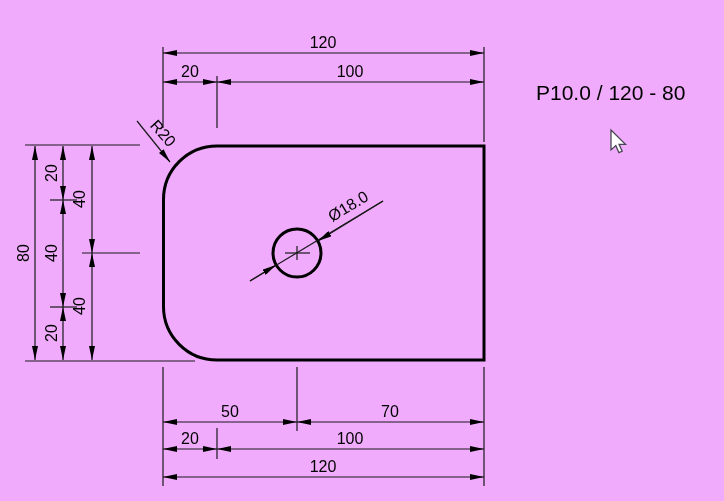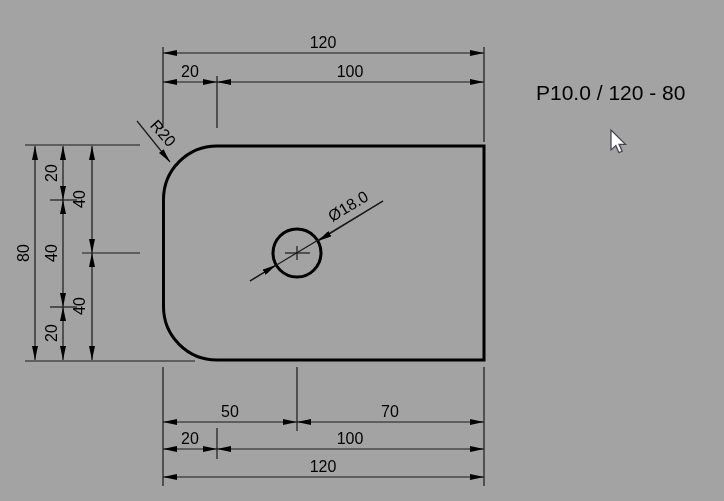--- a/index.html
+++ b/index.html
@@ -5,21 +5,21 @@
   html, body {
     margin: 0;
     padding: 0;
     background: #ffffff;
     font-family: "Liberation Sans", sans-serif;
   }
   .stage {
     position: relative;
     width: 724px;
     height: 501px;
-    background: #a3a3a3;
+    background: #f0abfc;
     overflow: hidden;
     text-decoration: underline;
   }
   svg text {
     fill: #000000;
     font-family: "Liberation Sans", sans-serif;
     font-size: 16px;
   }
   svg text.title-text {
     font-size: 21px;

